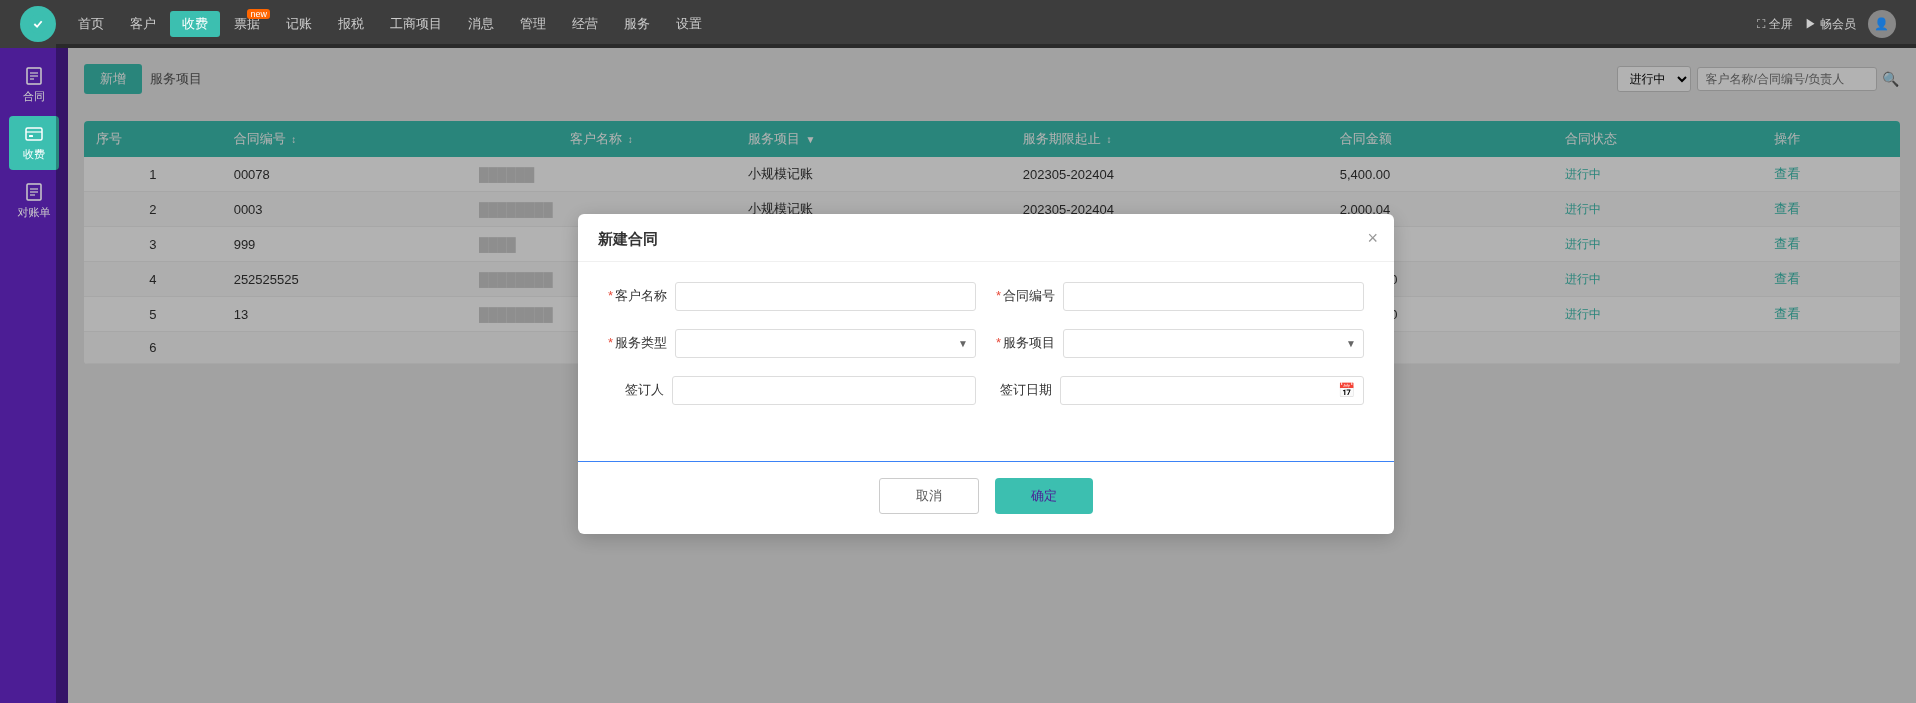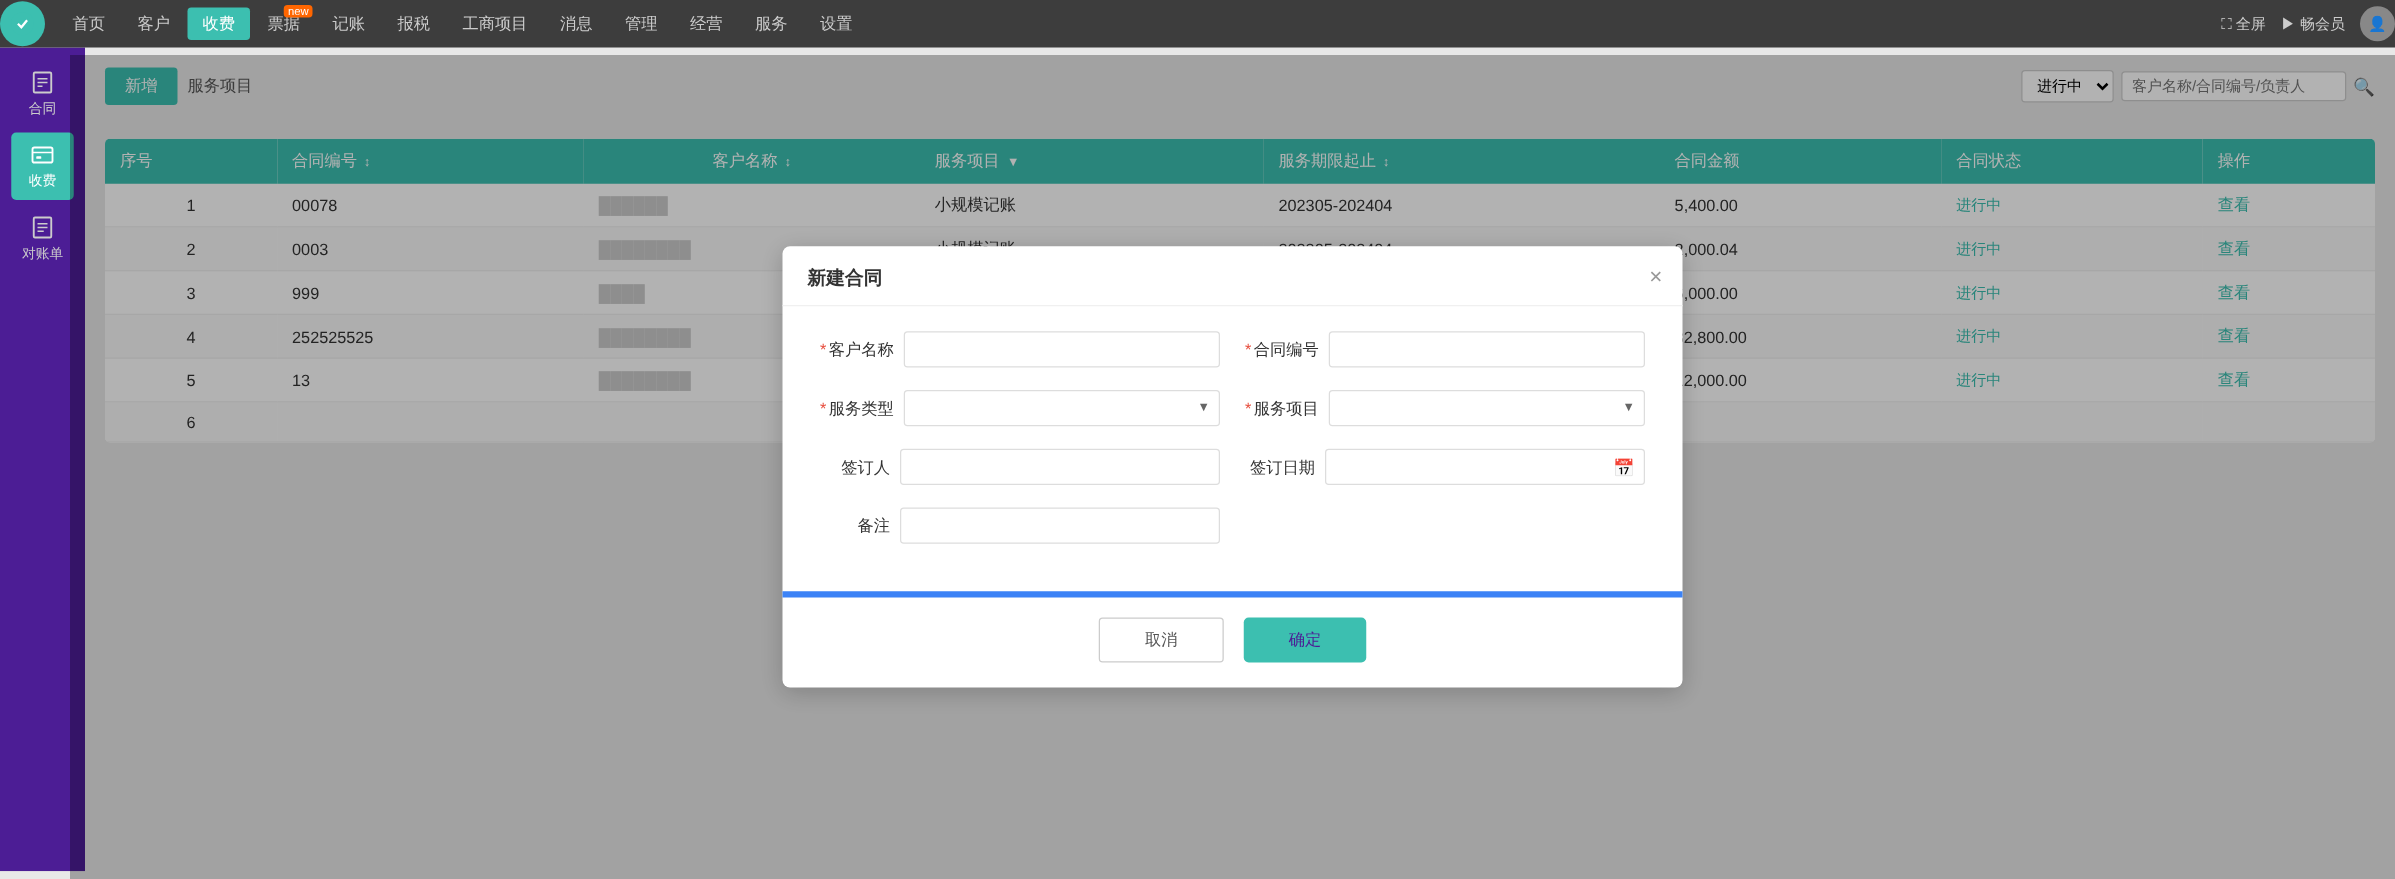--- a/index.html
+++ b/index.html
@@ -1,24 +1,24 @@
 <!DOCTYPE html>
 <html><head>
   <meta charset="utf-8">
   <style>
     * { box-sizing: border-box; margin: 0; padding: 0; }
     body { font-family: "Microsoft YaHei", Arial, sans-serif; font-size: 13px; background: #e8e8e8; overflow: hidden; }
 
     
     .top-nav {
-      height: 38px;
+      height: 48px;
       background: #3d3d3d;
       display: flex;
       align-items: center;
-      padding: 0 0;
+      padding: 0 20px;
       position: relative;
       z-index: 100;
     }
     .top-nav .logo {
       width: 36px;
       height: 36px;
       background: #3cbfb0;
       border-radius: 50%;
       display: flex; align-items: center; justify-content: center;
       margin-right: 10px;
@@ -211,21 +211,21 @@
       right: 0; bottom: 0;
       background: rgba(0,0,0,0.3);
       display: flex;
       align-items: center;
       justify-content: center;
       z-index: 200;
     }
     .modal {
       background: #fff;
       border-radius: 6px;
-      width: 720px;
+      width: 816px;
       padding: 0;
       box-shadow: 0 4px 20px rgba(0,0,0,0.2);
       position: relative;
     }
     .modal-header {
       padding: 16px 20px 12px;
       font-size: 15px;
       font-weight: bold;
       color: #333;
       border-bottom: 1px solid #f0f0f0;
@@ -316,21 +316,21 @@
       color: #aaa;
       font-size: 14px;
       pointer-events: none;
     }
 
     .modal-footer {
       display: flex;
       justify-content: center;
       gap: 16px;
       padding: 16px 20px 20px;
-      border-top: 5px solid #3b82f6;
+      border-top: 1px solid #3b82f6;
     }
     .btn-cancel {
       background: #fff;
       border: 1px solid #ccc;
       border-radius: 3px;
       padding: 8px 36px;
       font-size: 13px;
       cursor: pointer;
       color: #555;
     }
@@ -566,24 +566,20 @@
             <div class="form-group">
               <span class="form-label">签订日期</span>
               <div class="date-input-wrapper">
                 <input class="form-input" type="text" style="padding-right: 30px;">
                 <span class="cal-icon">📅</span>
               </div>
             </div>
           </div>
 
           <div class="form-row">
-            <div class="form-group" style="flex:1;">
-              <span class="form-label">备注</span>
-              <input class="form-input" type="text" style="flex: 1 1 0%;">
-            </div>
             <div style="flex:1;"></div>
           </div>
         </div>
         <div class="modal-footer">
           <button class="btn-cancel">取消</button>
           <button class="btn-confirm">确定</button>
         </div>
       </div>
     </div>
   </div>

